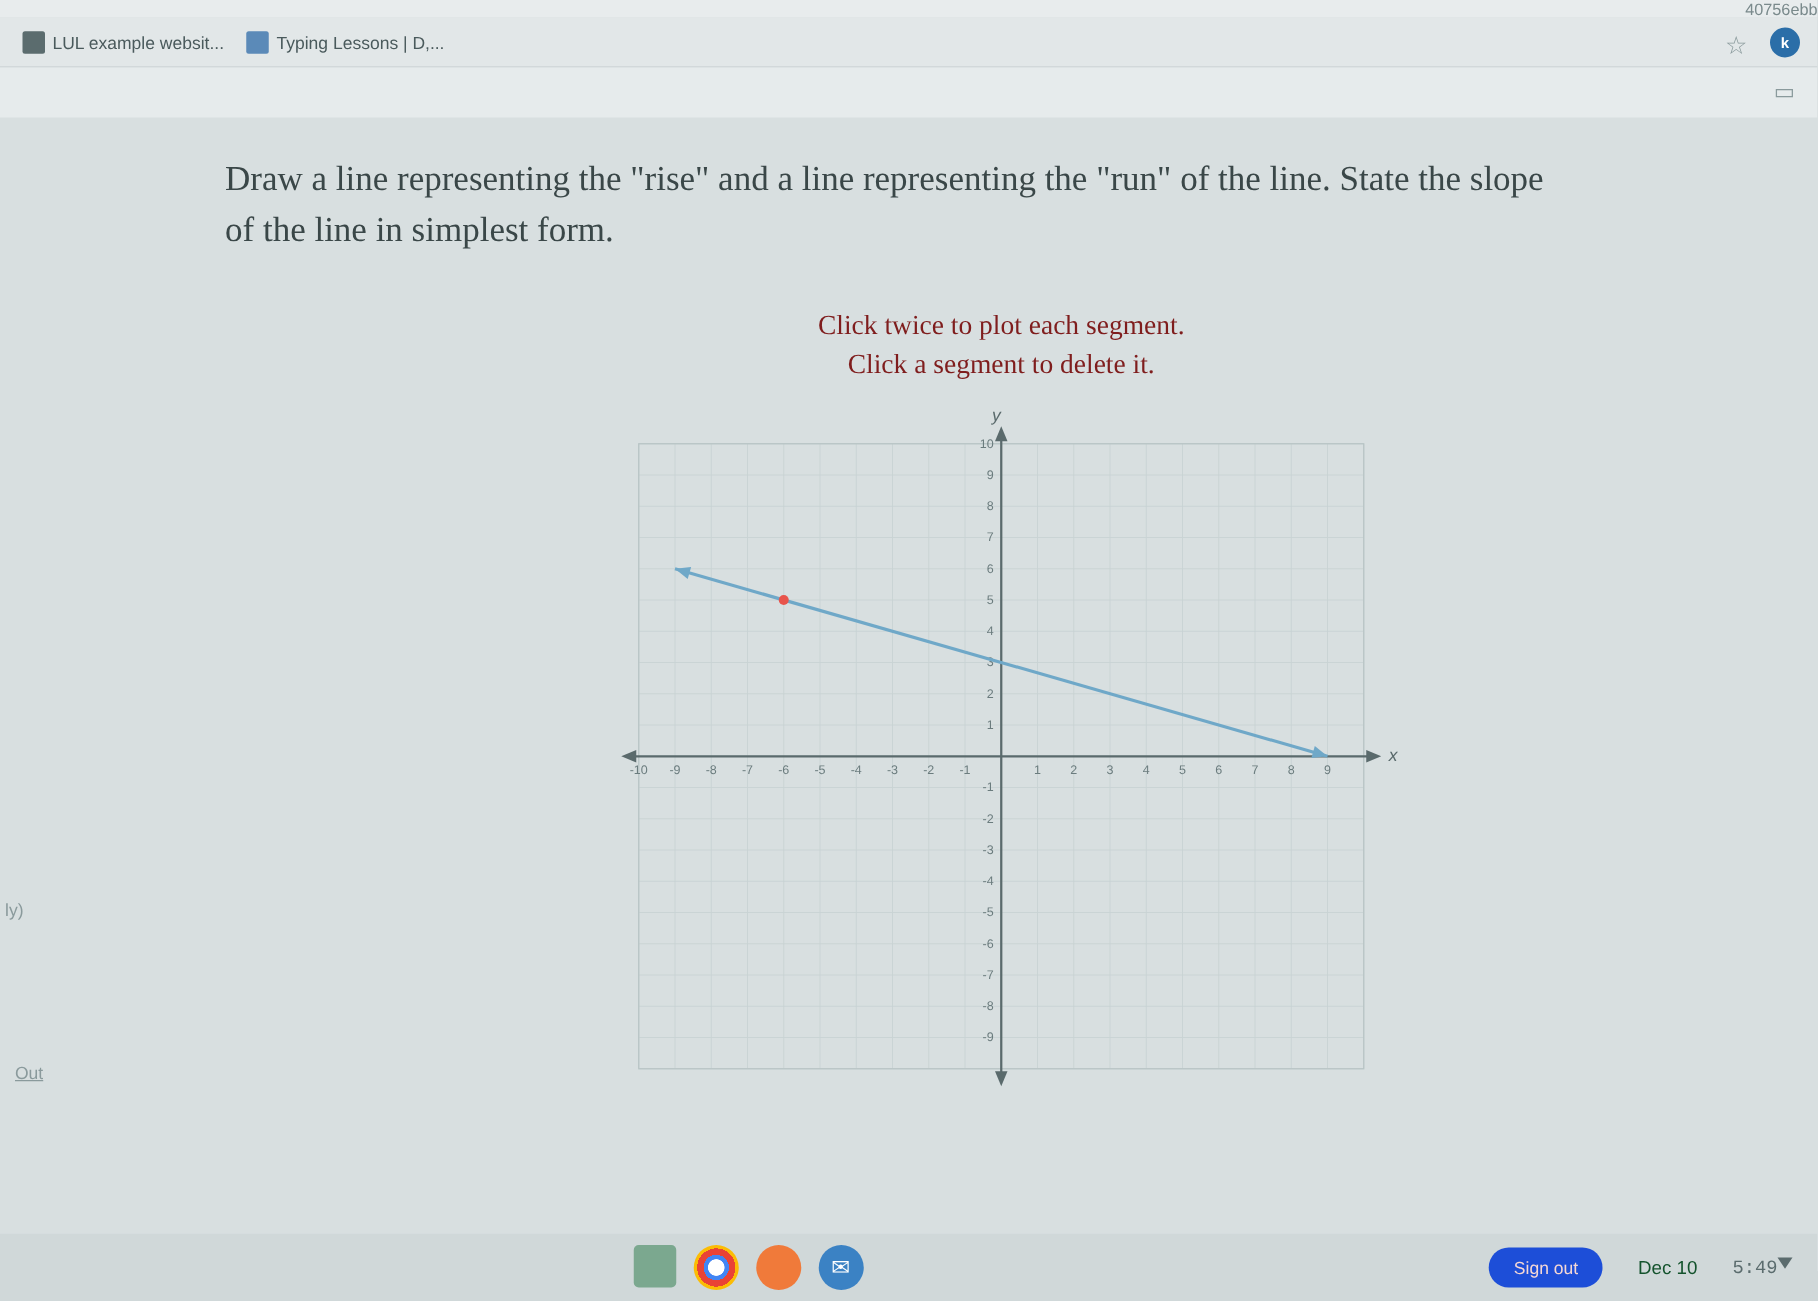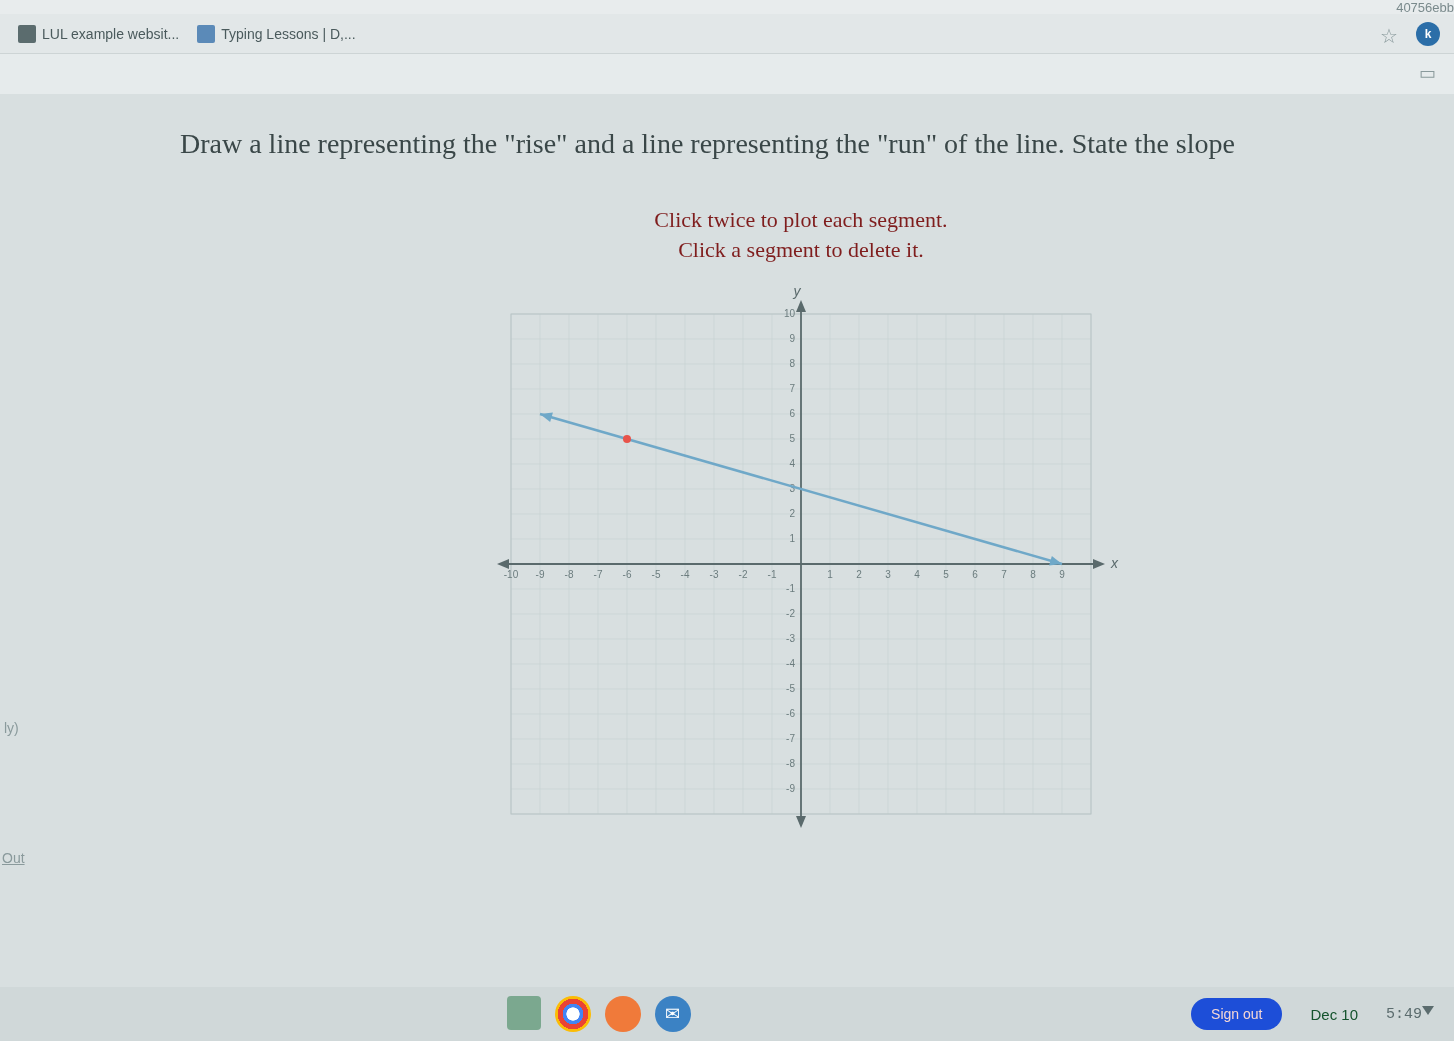--- a/index.html
+++ b/index.html
@@ -116,21 +116,21 @@
   }
   .left-labels {
     position: absolute;
     left: 4px;
     top: 720px;
     font-size: 14px;
     color: #8a9a9c;
   }
   .left-out {
     position: absolute;
-    left: 2px;
+    left: 12px;
     top: 850px;
     font-size: 14px;
     color: #8a9a9c;
     text-decoration: underline;
   }
   .taskbar {
     position: absolute;
     bottom: 0;
     left: 0;
     right: 0;
@@ -193,20 +193,21 @@
   <span class="k-icon">k</span>
 </div>
 
 <div class="sub-bar">
   <span class="folder-icon">▭</span>
 </div>
 
 <div class="content">
   <div class="question">
     <span>Draw a line representing the "rise" and a line representing the "run" of the line. State the slope</span><br>
+    <span>of the line in simplest form.</span>
   </div>
 
   <div class="instructions">
     <span>Click twice to plot each segment.</span><br>
     <span>Click a segment to delete it.</span>
   </div>
 
   <div class="graph-container">
     <svg class="graph-svg" id="graph-svg" viewBox="0 0 640 560">
         <line x1="30" y1="530" x2="30" y2="30" stroke="#c8d2d3" stroke-width="0.7"></line>

